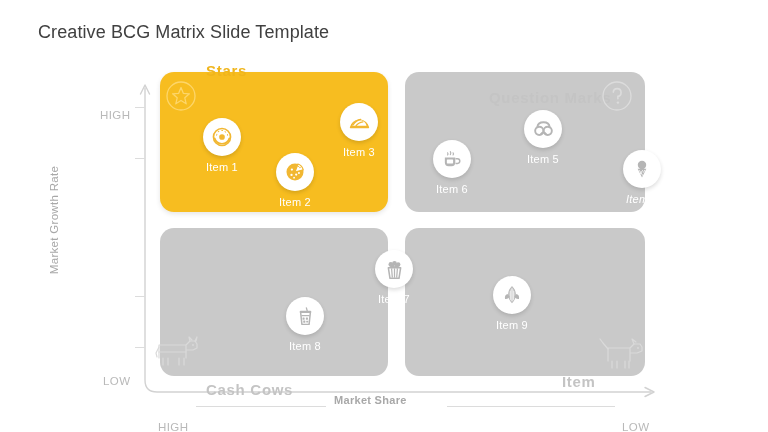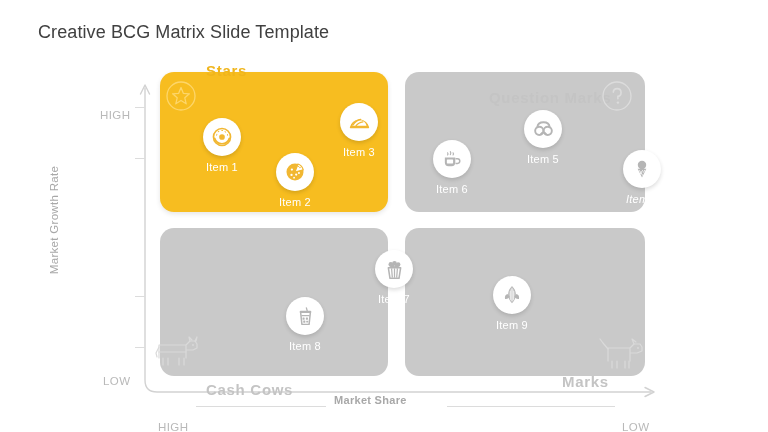--- a/index.html
+++ b/index.html
@@ -204,21 +204,21 @@
 <div id="x-axis-title">Market Share</div>
 
 <div class="quadrant quad-stars"></div>
 <div class="quadrant quad-question"></div>
 <div class="quadrant quad-cash"></div>
 <div class="quadrant quad-dogs"></div>
 
 <div class="quad-label" id="label-stars">Stars</div>
 <div class="quad-label" id="label-question">Question Marks</div>
 <div class="quad-label" id="label-cash">Cash Cows</div>
-<div class="quad-label" id="label-dogs">Marks</div>
+<div class="quad-label" id="label-dogs">Item</div>
 
 <svg class="corner-badge" id="badge-star" viewBox="0 0 32 32">
   <circle cx="16" cy="16" r="14" fill="none" stroke="#fdd66a" stroke-width="1.3"></circle>
   <path d="M16 7.6 L18.3 13.3 L24.4 13.8 L19.8 17.8 L21.2 23.8 L16 20.5 L10.8 23.8 L12.2 17.8 L7.6 13.8 L13.7 13.3 Z" fill="none" stroke="#fdd66a" stroke-width="1.3" stroke-linejoin="round"></path>
 </svg>
 
 <svg class="corner-badge" id="badge-question" viewBox="0 0 32 32">
   <circle cx="16" cy="16" r="14" fill="none" stroke="#dcdcdc" stroke-width="1.3"></circle>
   <path d="M12.3 12.1 a3.9 3.9 0 1 1 4.6 4.3 v2.3" fill="none" stroke="#dcdcdc" stroke-width="1.6" stroke-linecap="round"></path>
   <circle cx="16.9" cy="22.6" r="1.2" fill="#dcdcdc"></circle>

